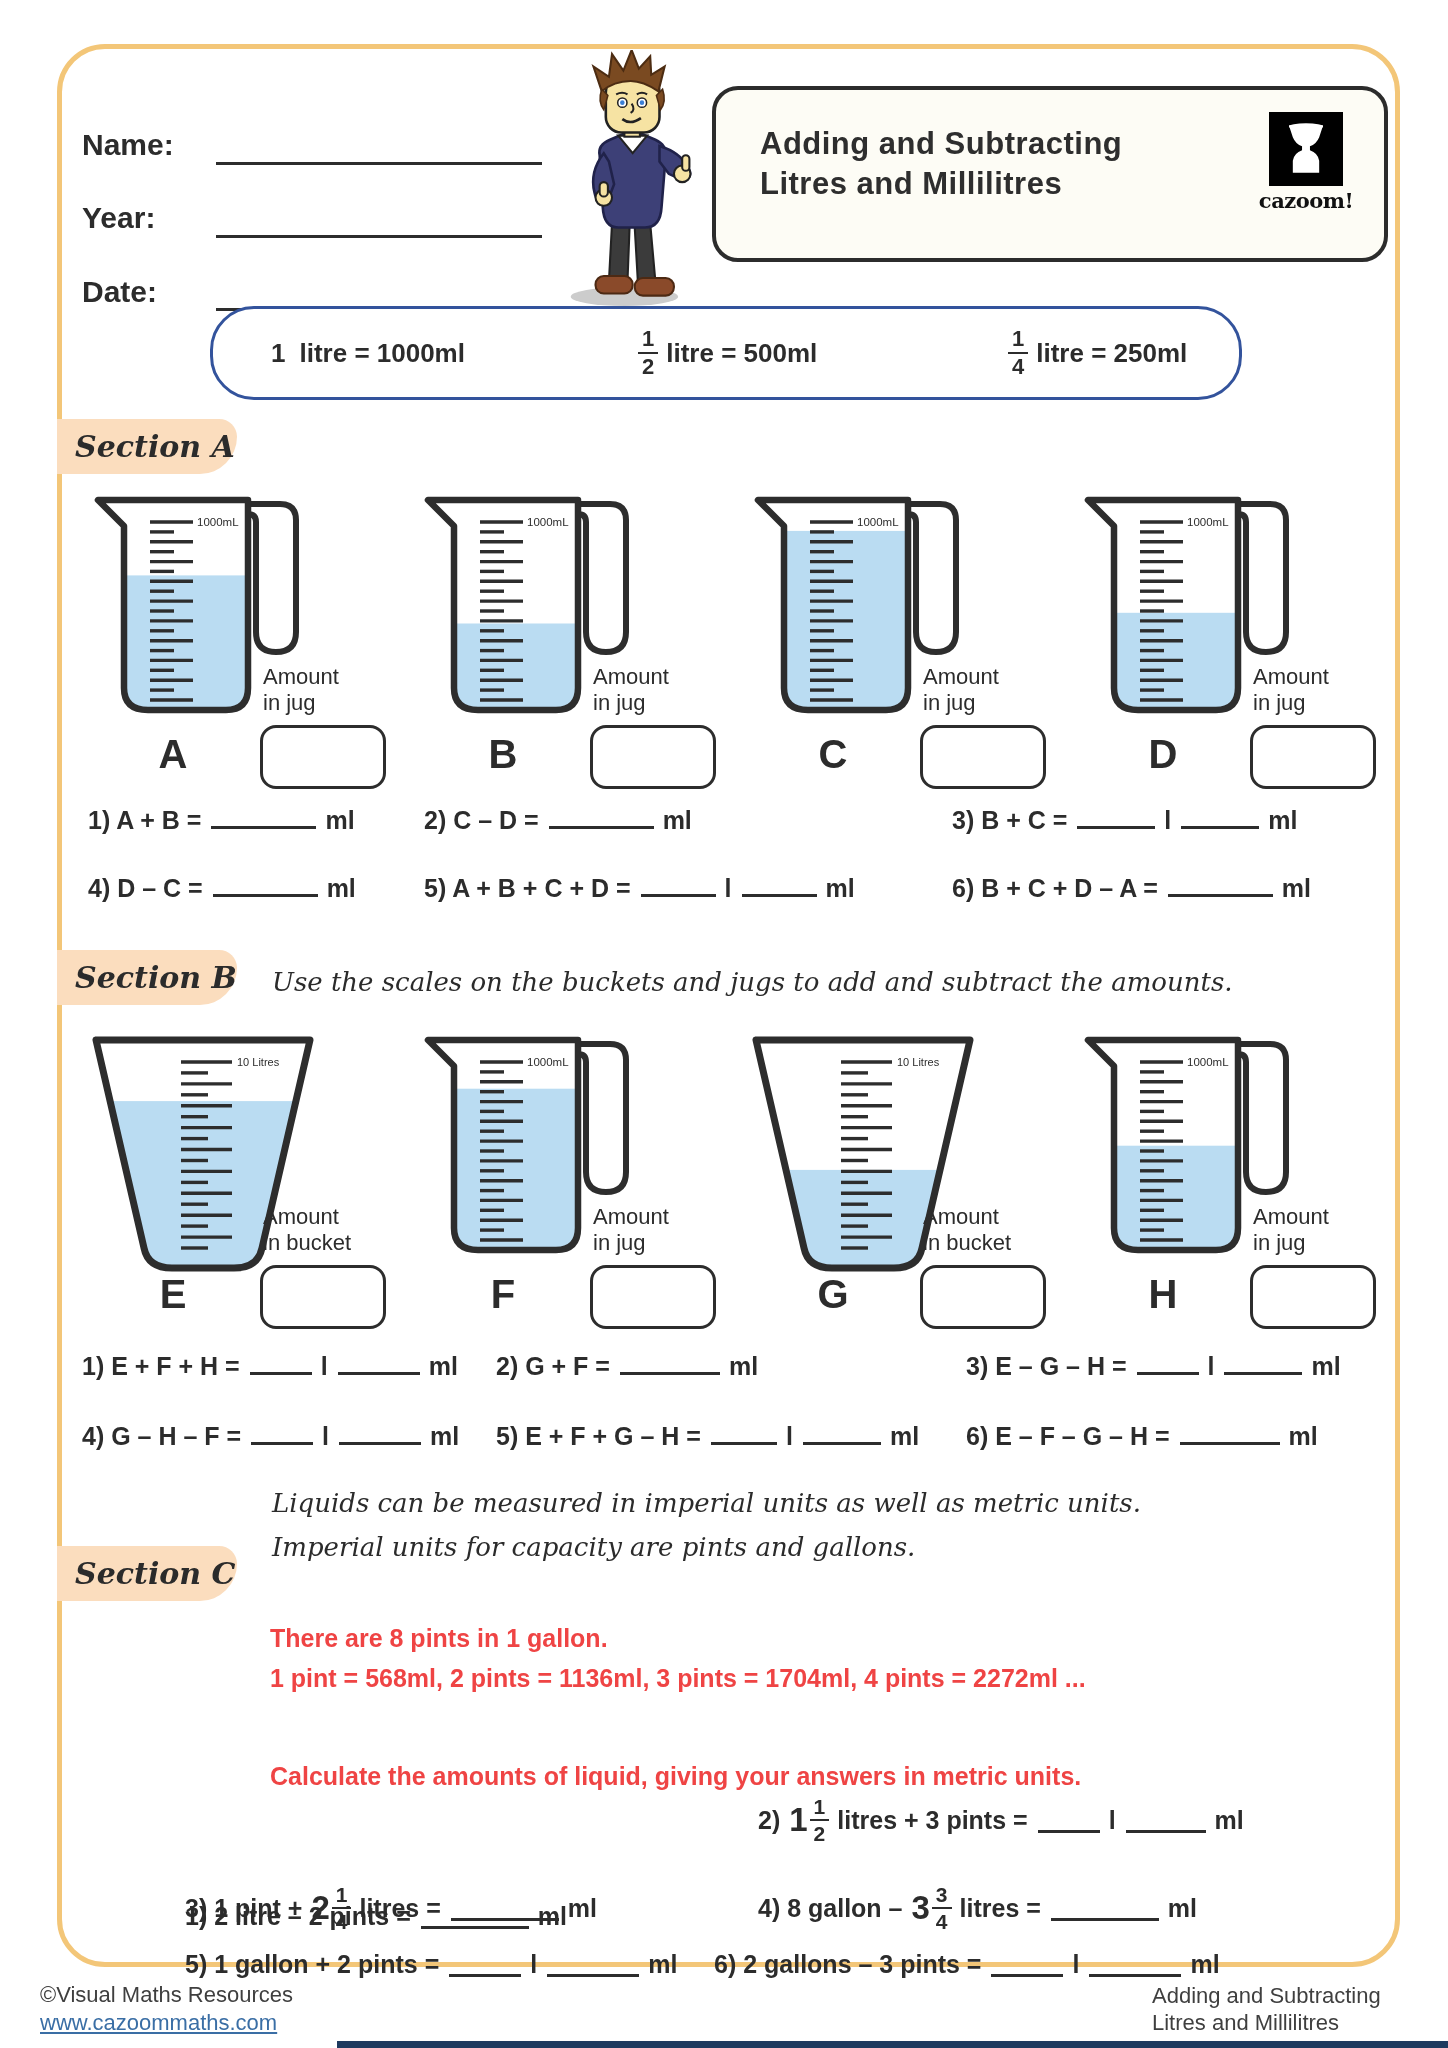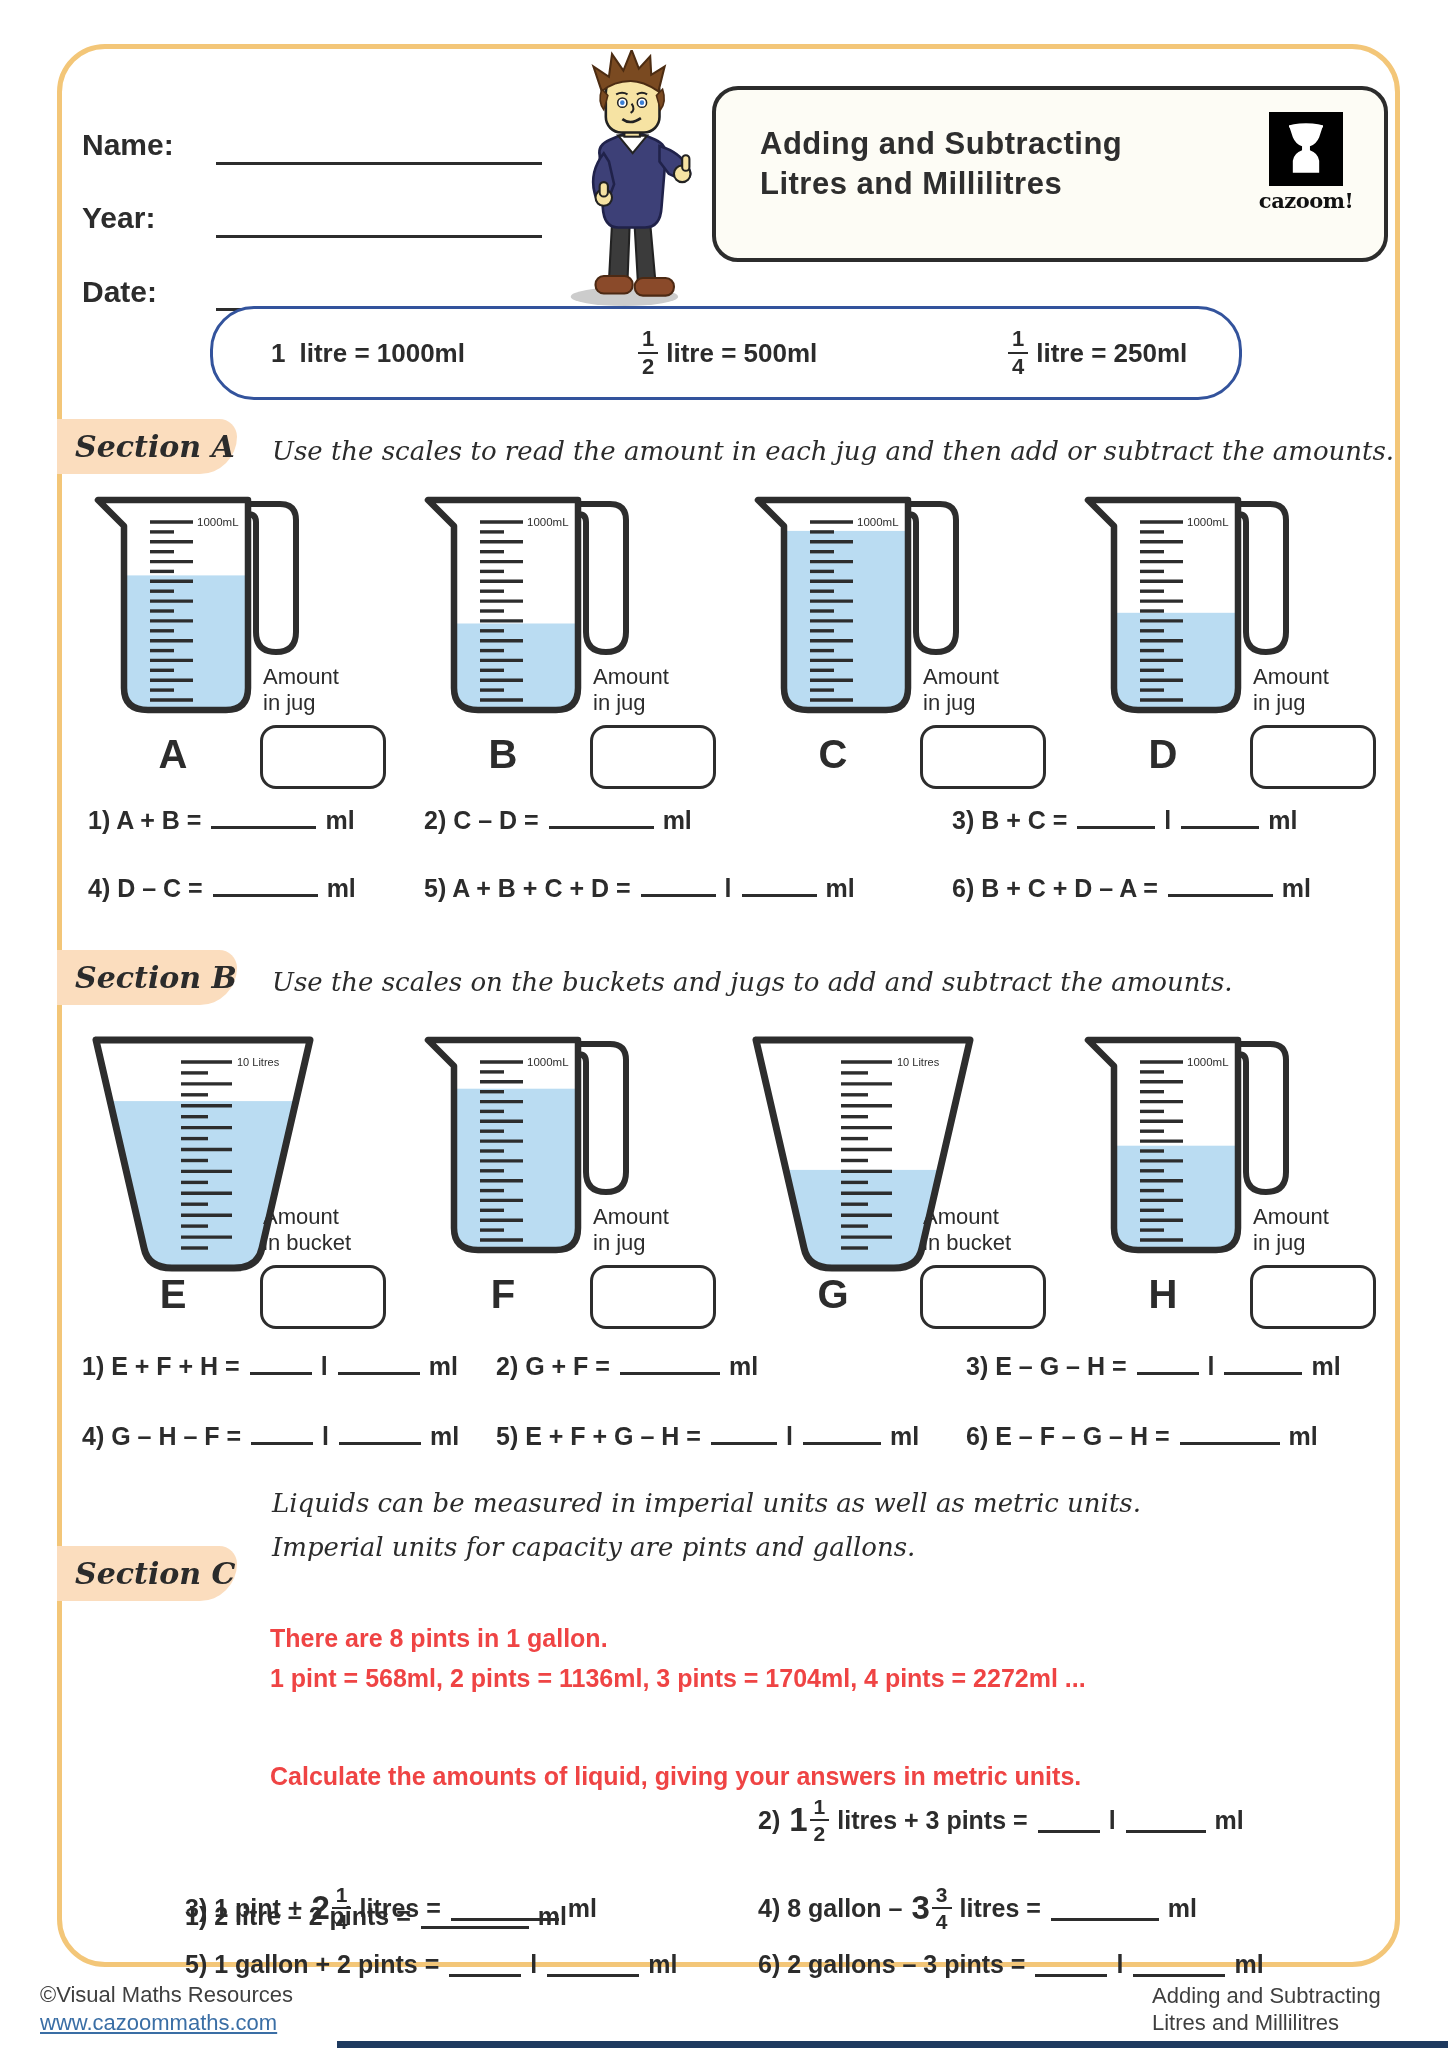--- a/index.html
+++ b/index.html
@@ -136,21 +136,20 @@
           <span class="frac">
             <span class="fnum">1</span>
             <span class="fden">4</span>
           </span>
           <span class="ctext">litre = 250ml</span>
         </span>
       </div>
   </div>
 
   <div class="sec-label" style="top:419px">Section A</div>
-  <div class="instr" style="top:436px">Use the scales to read the amount in each jug and then add or subtract the amounts.</div>
   <div>
       <div class="vessel-group" style="left: 78px; top: 492px;">
         <div class="vsvg"><svg width="215" height="228" viewBox="0 0 215 228">
       <defs>
               <clipPath id="clip00">
                 <path d="M 12 8 L 162 8 L 162 196 Q 162 218 140 218 L 62 218 Q 38 218 38 196 L 38 34 Z"></path>
               </clipPath>
             </defs>
       <path d="M 162 12 L 194 12 Q 210 12 210 28 L 210 140 Q 210 160 190 160 Q 170 160 170 140 L 170 30 Q 170 22 162 22 Z" fill="#fff" stroke="#2d2d2d" stroke-width="6" stroke-linejoin="round"></path>
       <rect x="38" y="83.4" width="124" height="136.6" clip-path="url(#clip00)" fill="#badcf2"></rect>
@@ -515,21 +514,21 @@
         <span class="qblank" style="width:108px"></span>
         <span class="qtext">ml</span>
       </div>
       <div class="q q-flex" style="left: 185px; top: 1930px;">
         <span class="qtext">5) 1 gallon + 2 pints =</span>
         <span class="qblank" style="width:72px"></span>
         <span class="qtext">l</span>
         <span class="qblank" style="width:92px"></span>
         <span class="qtext">ml</span>
       </div>
-      <div class="q q-flex" style="left: 758px; top: 1930px;">
+      <div class="q q-flex" style="left: 714px; top: 1930px;">
         <span class="qtext">6) 2 gallons – 3 pints =</span>
         <span class="qblank" style="width:72px"></span>
         <span class="qtext">l</span>
         <span class="qblank" style="width:92px"></span>
         <span class="qtext">ml</span>
       </div>
     </div>
 
   <div class="abs footer-small" style="left:40px; top:1982px;">©Visual Maths Resources</div>
   <div class="abs footer-small link" style="left:40px; top:2010px;">www.cazoommaths.com</div>

